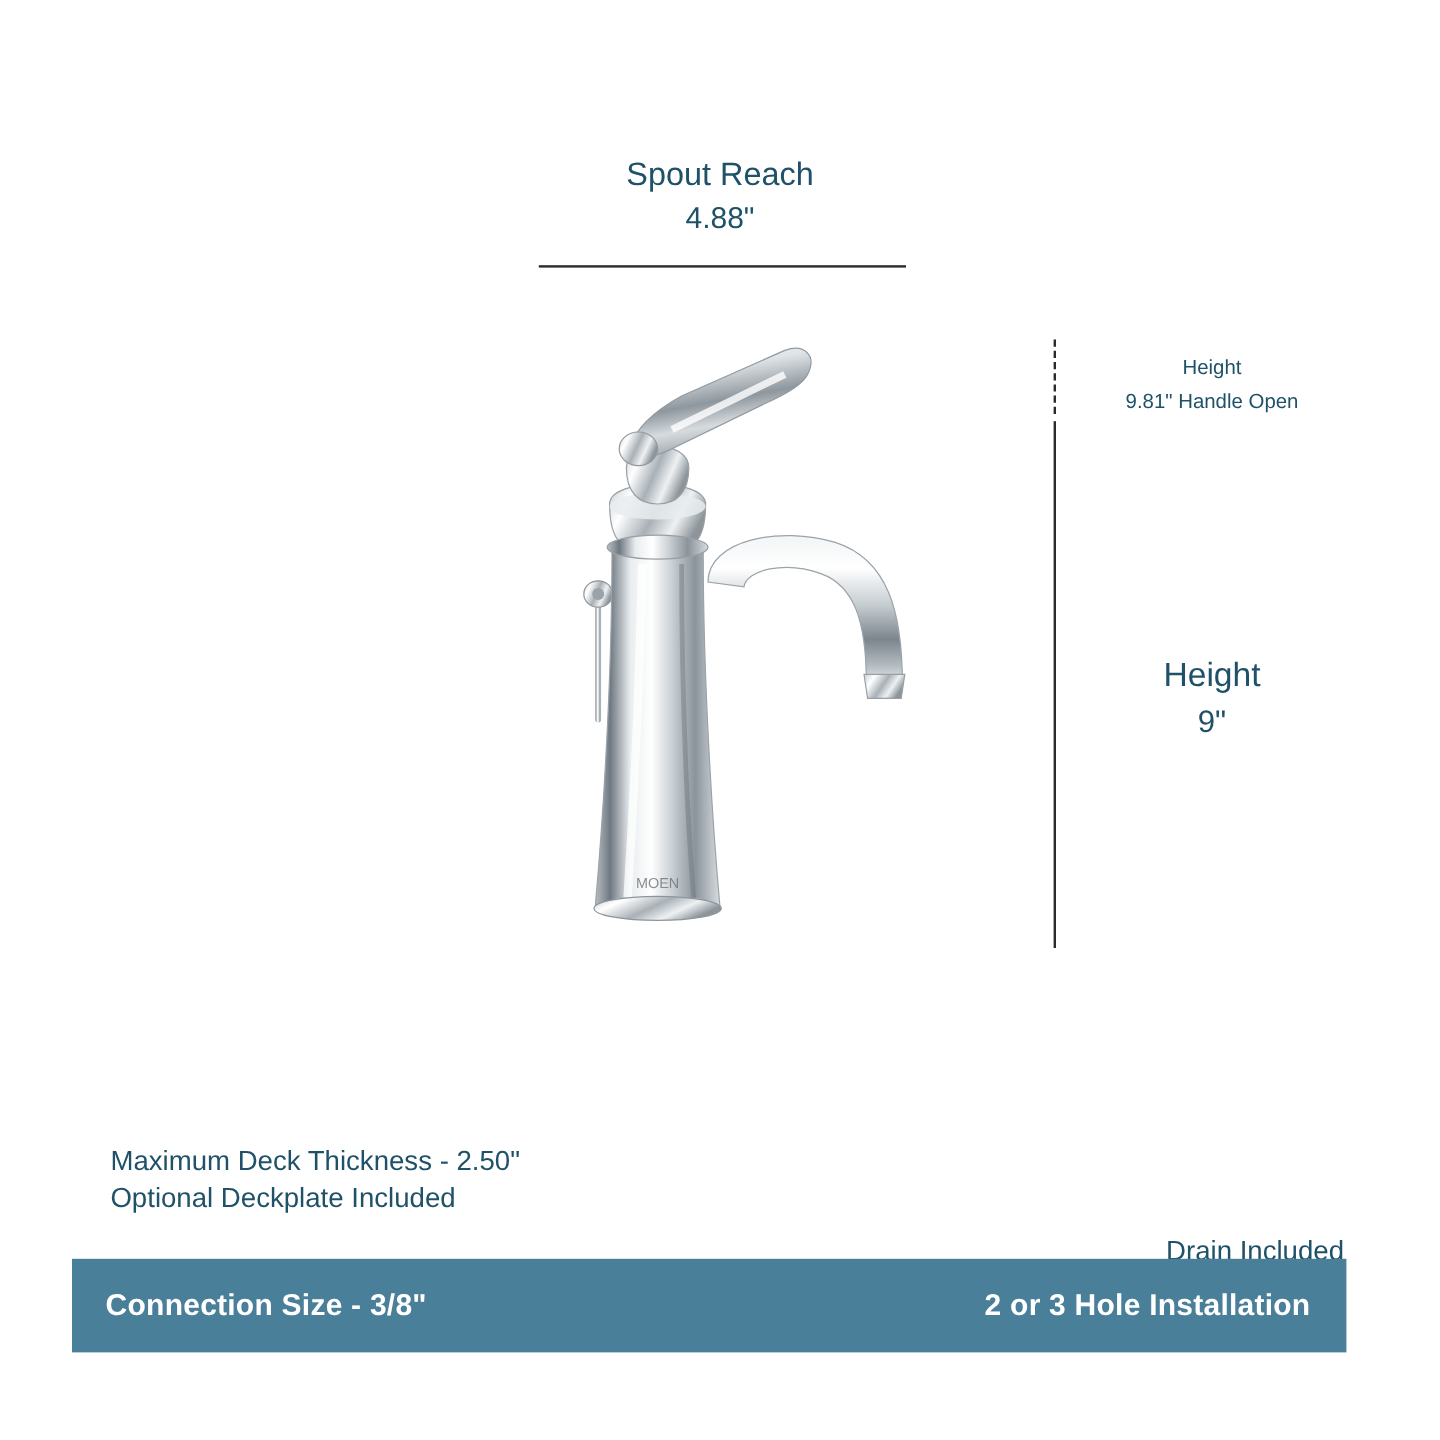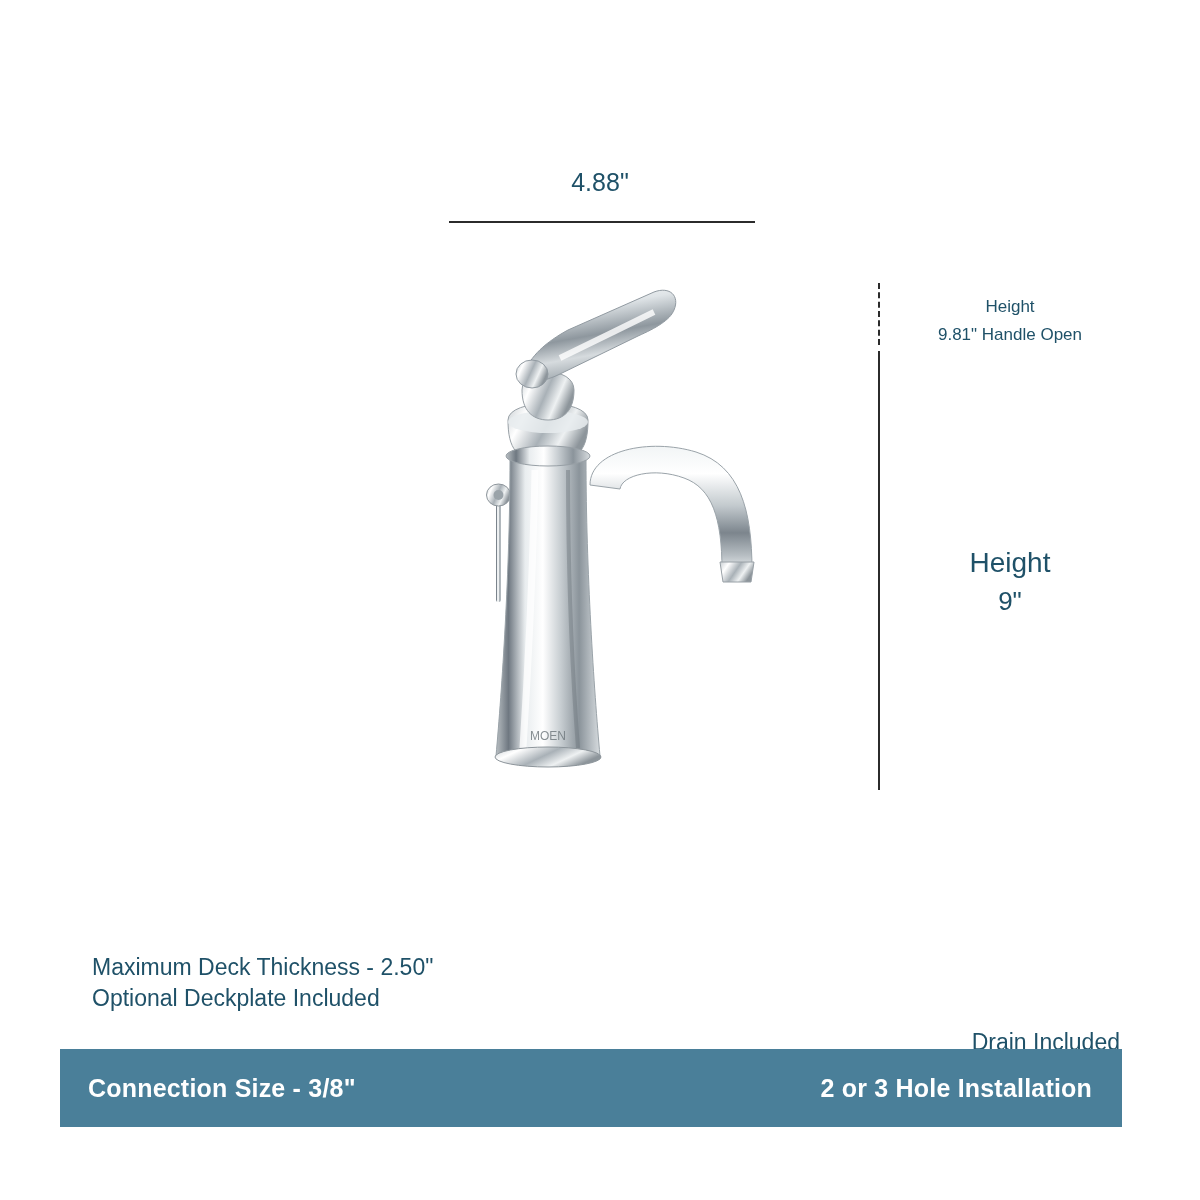--- a/index.html
+++ b/index.html
@@ -140,20 +140,21 @@
     font-size: 25px;
     font-weight: bold;
     letter-spacing: 0.2px;
   }
 </style>
 </head>
 <body>
 
 <div id="page">
 
+  <div class="label-blue spout-title">Spout Reach</div>
   <div class="label-blue spout-value">4.88"</div>
   <div class="spout-line"></div>
 
   <div class="label-blue height-open-title">Height</div>
   <div class="label-blue height-open-value">9.81" Handle Open</div>
   <div class="height-line-dashed"></div>
   <div class="height-line-solid"></div>
 
   <div class="label-blue height-title">Height</div>
   <div class="label-blue height-value">9"</div>

